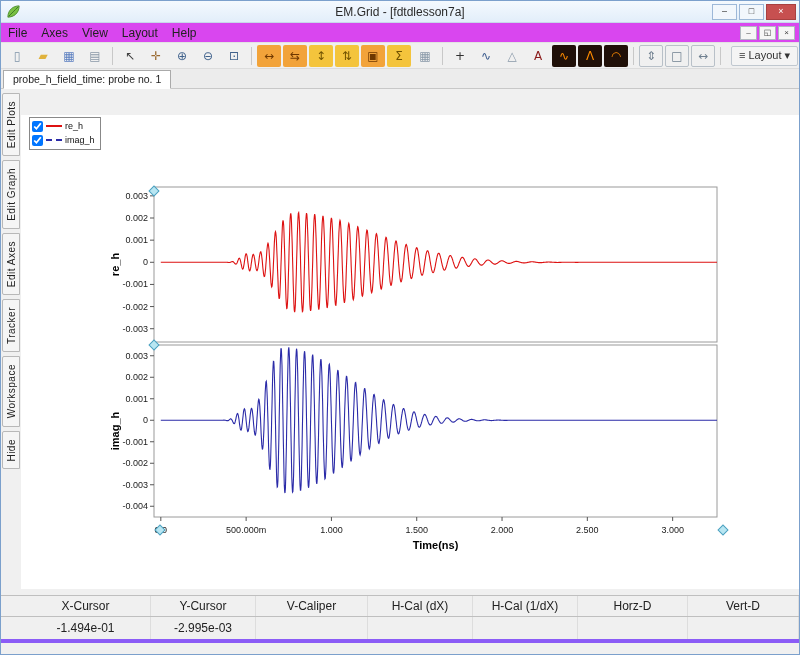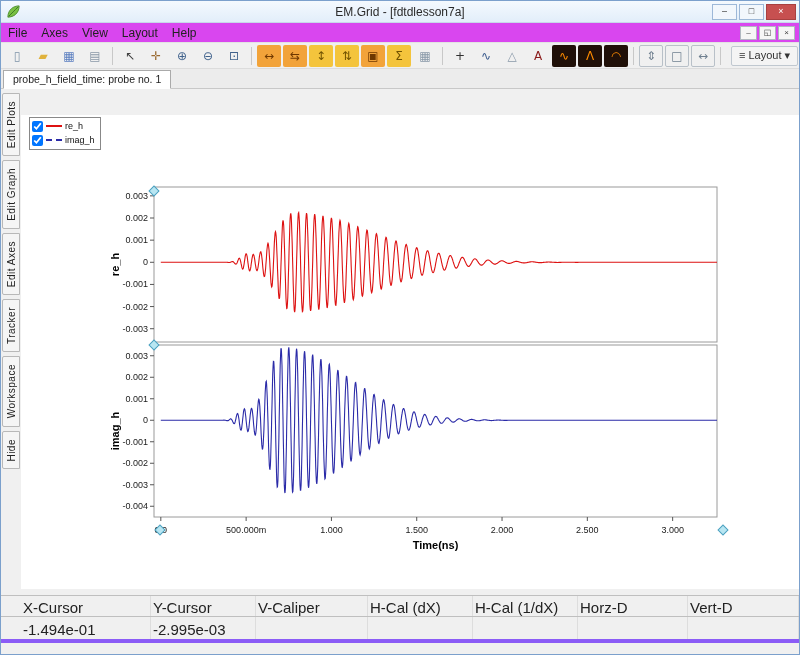--- a/index.html
+++ b/index.html
@@ -45,21 +45,21 @@
   .legend-row { display:flex; align-items:center; gap:3px; height:14px; }
   .legend-row input { width:11px; height:11px; margin:0; }
   .legend-line { width:16px; height:0; border-top:2px solid #000; display:inline-block; }
   .legend-label { font-size:9px; color:#111; }
 
   
   .statusbar { flex:1; background:#f0f0f0; display:flex; flex-direction:column; }
   .status-gap { height:6px; }
   .status-row { display:grid; grid-template-columns:130px 105px 112px 105px 105px 110px 1fr; padding-left:20px; border-top:1px solid #bfbfbf; }
   .status-row.values { border-bottom:4px solid #8b5cf6; }
-  .scell { font-size:15px; color:#222; text-align:left; padding:3px 2px; border-right:1px solid #dddddd; height:20px; }
+  .scell { font-size:12px; color:#222; text-align:center; padding:3px 2px; border-right:1px solid #dddddd; height:20px; }
   .status-row.values .scell { height:22px; padding-top:4px; }
 </style>
 </head>
 <body>
 
 <div class="window">
 
   <div class="titlebar">
     <svg class="app-icon" viewBox="0 0 16 16">
       <path d="M2 14 C2 6 8 2 14 2 C14 10 8 14 2 14 Z" fill="#7ac143" stroke="#4e8f2f" stroke-width="1"></path>

